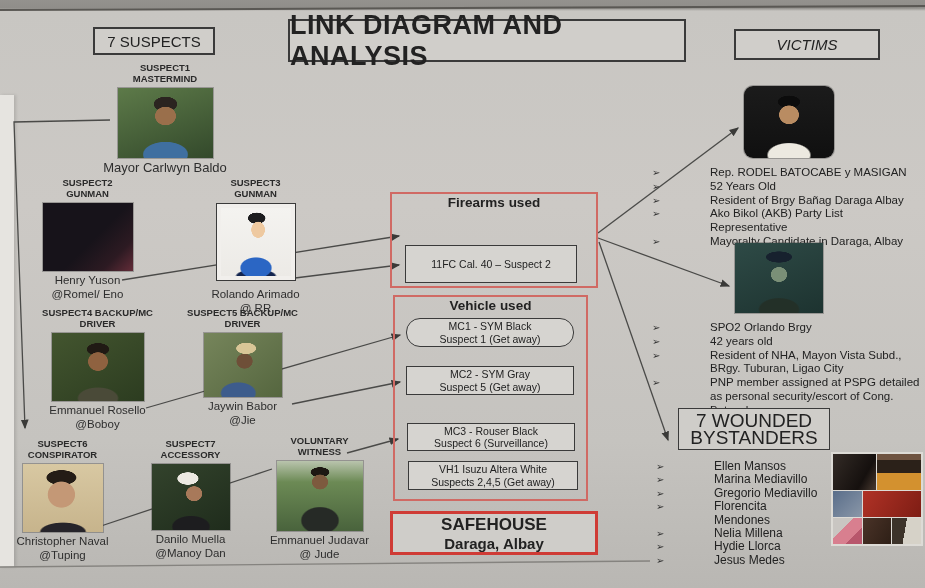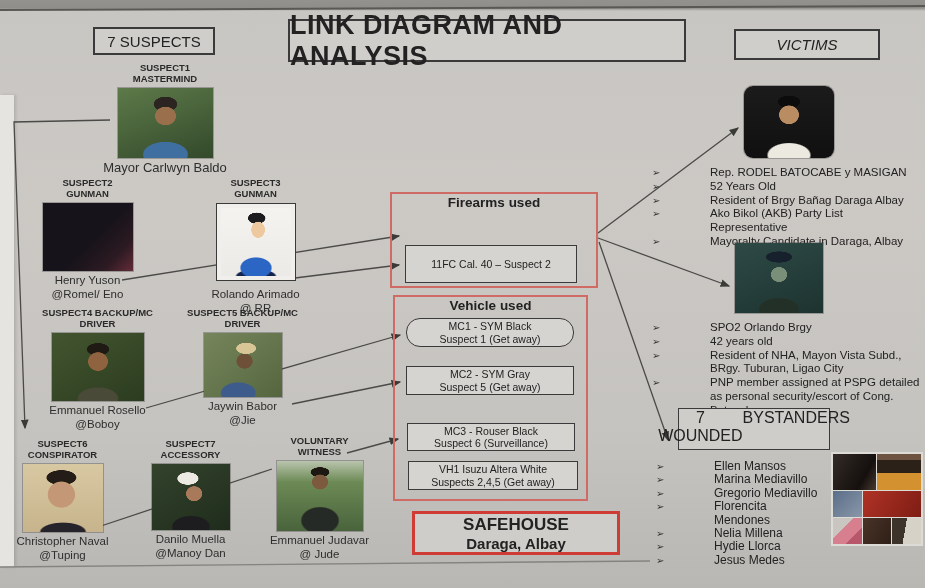--- a/index.html
+++ b/index.html
@@ -76,21 +76,21 @@
   .redpanel .ptitle{font-size:13.5px;font-weight:bold;text-align:center;margin-top:1px;}
   .item{position:absolute;border:1.5px solid #3a3a3a;background:#d6d4d0;display:flex;flex-direction:column;align-items:center;justify-content:center;font-size:10.5px;line-height:12.5px;text-align:center;}
   .safehouse{position:absolute;z-index:2;border:3px solid #cf3b35;background:#cfcdc9;display:flex;flex-direction:column;align-items:center;justify-content:center;}
   .safehouse .l1{font-size:17px;font-weight:bold;}
   .safehouse .l2{font-size:15px;font-weight:bold;}
   
   .bullets{position:absolute;z-index:2;font-size:11.5px;line-height:13.8px;}
   .brow{display:flex;}
   .bl{width:14px;flex:0 0 14px;font-size:10px;color:#333;}
   .btx{flex:1;margin-left:44px;}
-  .wounded-box{position:absolute;z-index:2;border:1.5px solid #3a3a3a;background:#cfcdc9;text-align:center;font-size:16px;line-height:17.5px;display:flex;flex-direction:row;justify-content:center;}
+  .wounded-box{position:absolute;z-index:2;border:1.5px solid #3a3a3a;background:#cfcdc9;text-align:center;font-size:19px;line-height:17.5px;display:flex;flex-direction:column;justify-content:center;align-items:center;}
   .names{position:absolute;z-index:2;font-size:12px;line-height:13.4px;}
   .collage{position:absolute;z-index:2;width:92px;height:94px;background:#dddbd6;padding:2px;display:grid;
     grid-template-rows:36px 26px 26px;grid-template-columns:repeat(6,1fr);gap:1px;}
   .c1{grid-column:1/4;background:linear-gradient(120deg,#332b26,#15100e 70%,#4a3a30);}
   .c2{grid-column:4/7;background:linear-gradient(180deg,#6e5340 0 18%,#2b2119 18% 52%,#d3912f 52%);}
   .c3{grid-column:1/3;background:linear-gradient(135deg,#5a6e8a,#8a97a8);}
   .c4{grid-column:3/7;background:linear-gradient(120deg,#b03226,#7e1d14);}
   .c5{grid-column:1/3;background:linear-gradient(135deg,#c9c6c2 0 38%,#d87f8f 38% 70%,#b8566c 70%);}
   .c6{grid-column:3/5;background:linear-gradient(120deg,#4a3328,#2e1f16);}
   .c7{grid-column:5/7;background:linear-gradient(100deg,#3c332a 0 45%,#d6d2c8 45%);}
@@ -234,21 +234,21 @@
   </div>
   <div class="item abs" style="left:407px;top:423px;width:168px;height:28px;">
     <span>MC3 - Rouser Black</span>
     <span>Suspect 6 (Surveillance)</span>
   </div>
   <div class="item abs" style="left:408px;top:461px;width:170px;height:29px;">
     <span>VH1 Isuzu Altera White</span>
     <span>Suspects 2,4,5 (Get away)</span>
   </div>
 
-  <div class="safehouse" style="left:390px;top:511px;width:208px;height:44px;margin-left:22px;">
+  <div class="safehouse" style="left:390px;top:511px;width:208px;height:44px;">
     <div class="l1">SAFEHOUSE</div>
     <div class="l2">Daraga, Albay</div>
   </div>
 
   <div class="abs photo ph9" style="left:744px;top:86px;"></div>
   <div class="bullets" style="left:652px;top:166px;width:266px;">
     <div class="brow">
         <span class="bl">➢</span>
         <span class="btx">Rep. RODEL BATOCABE y MASIGAN</span>
       </div>

